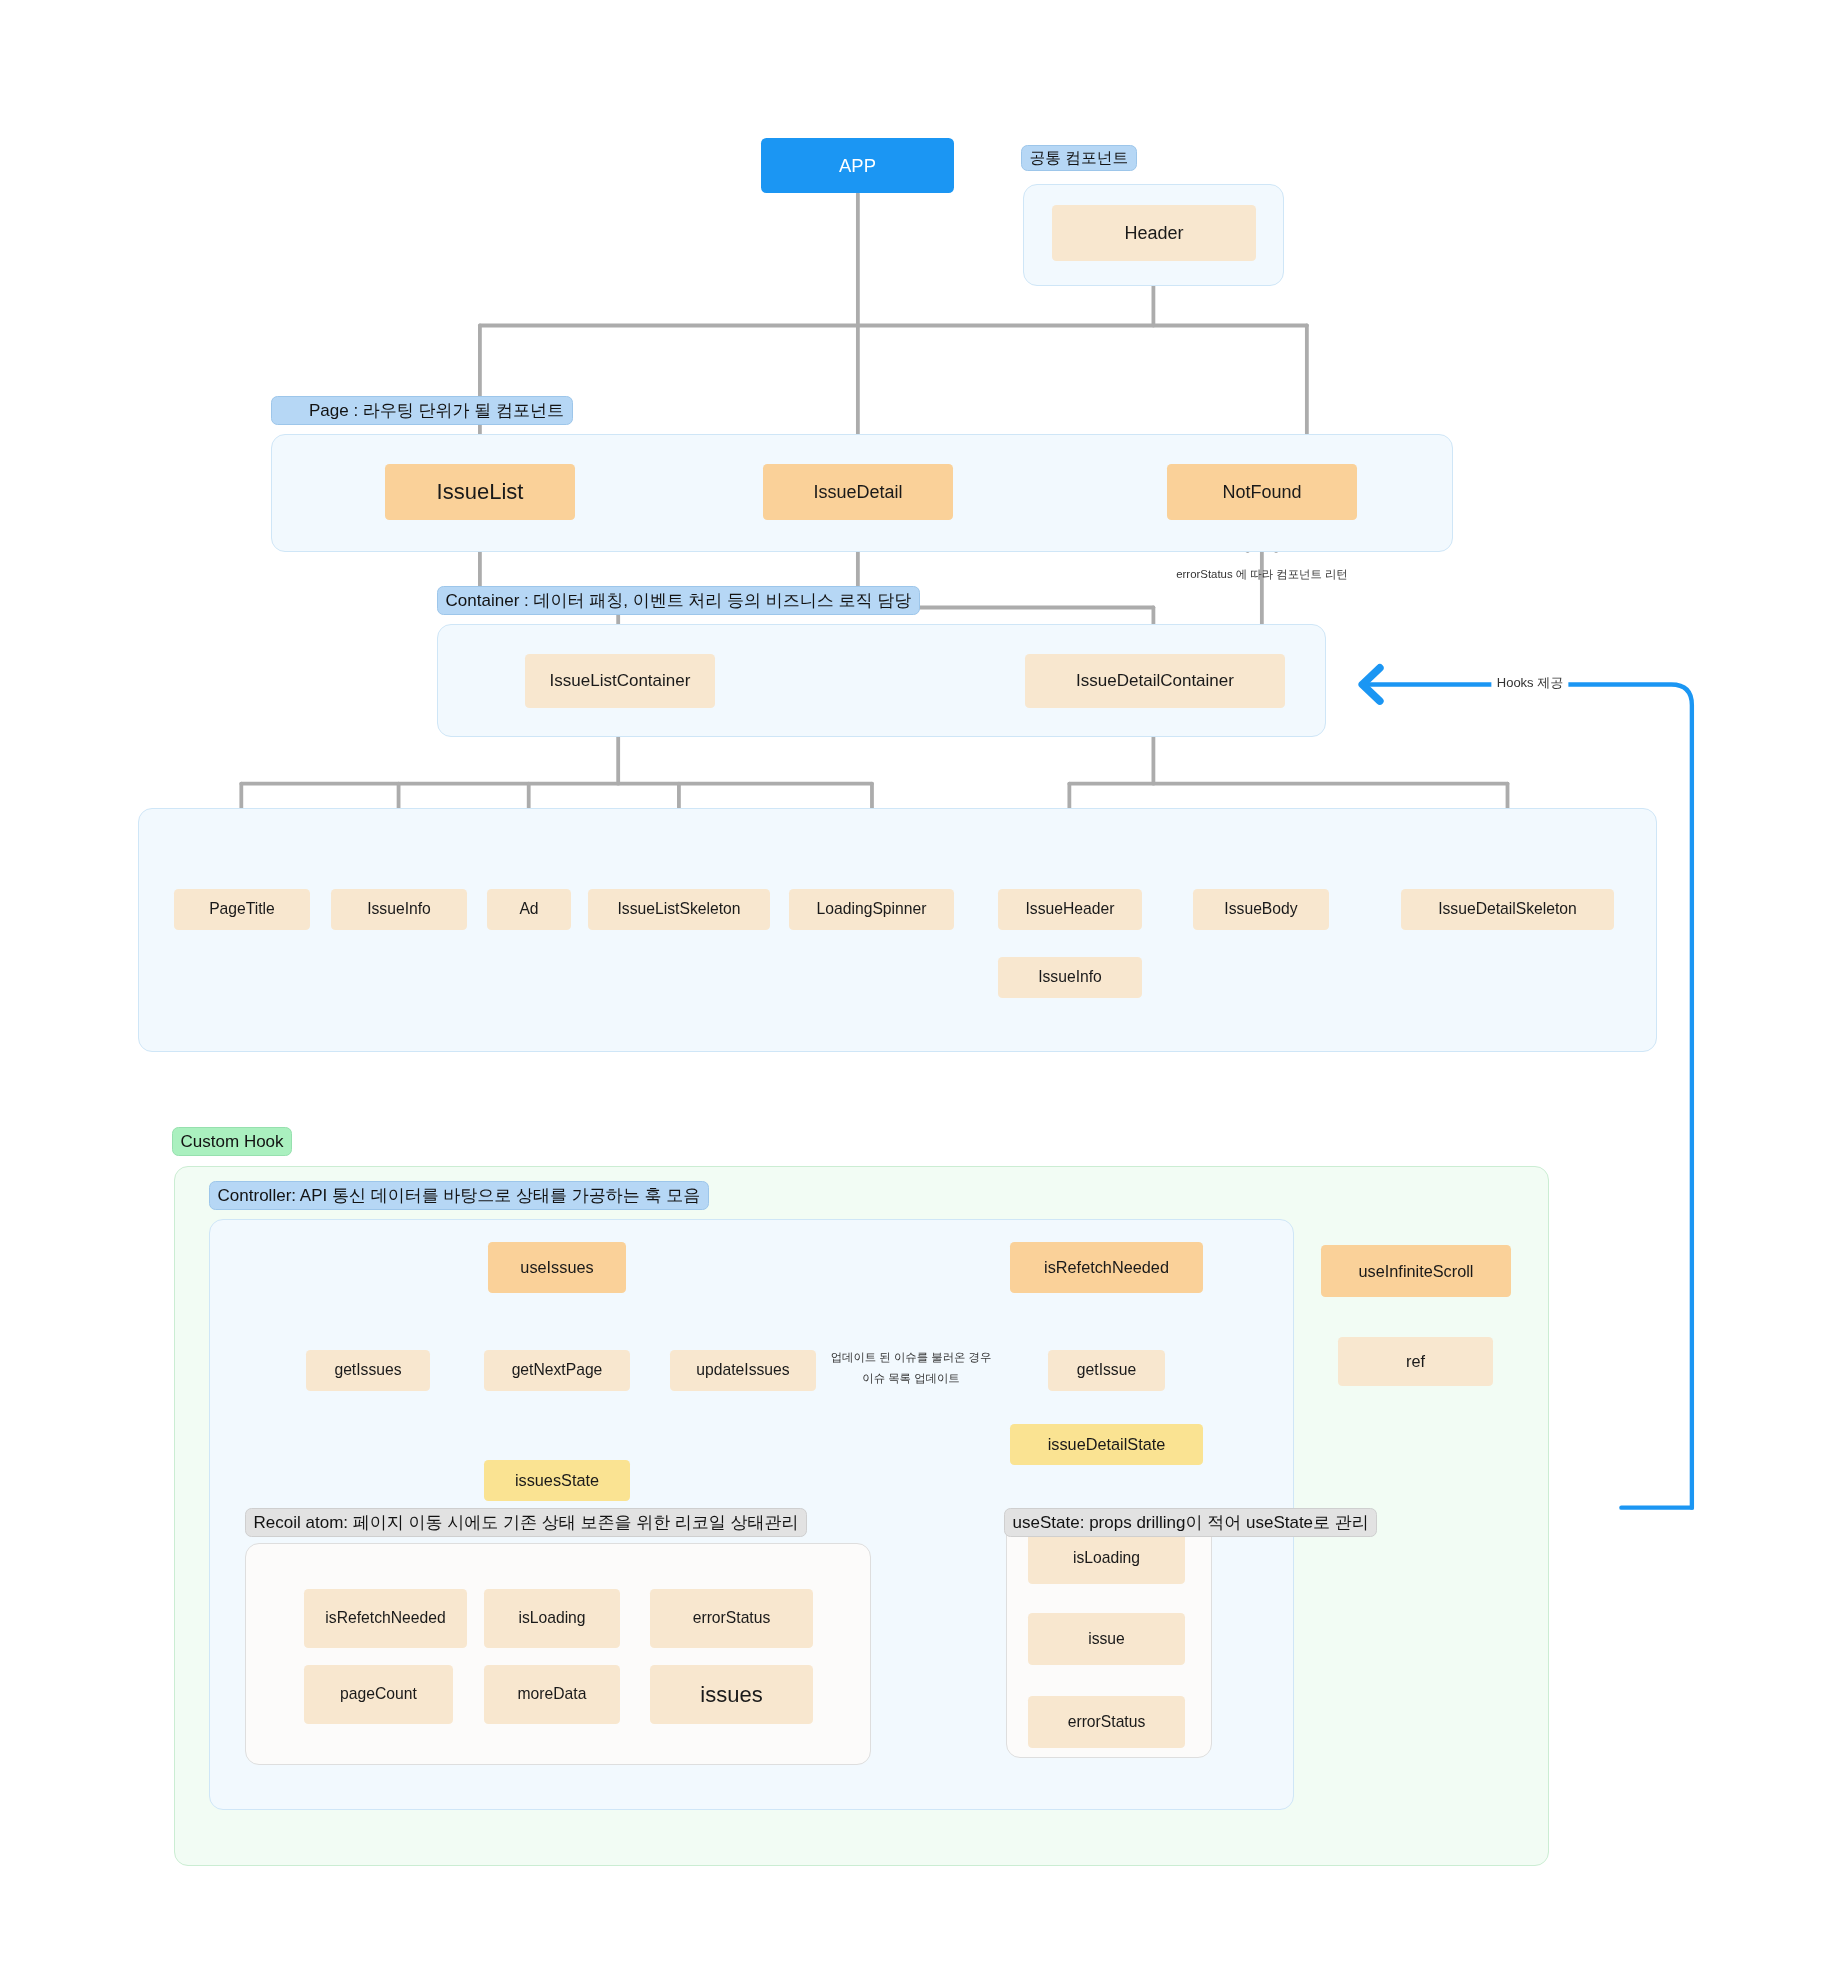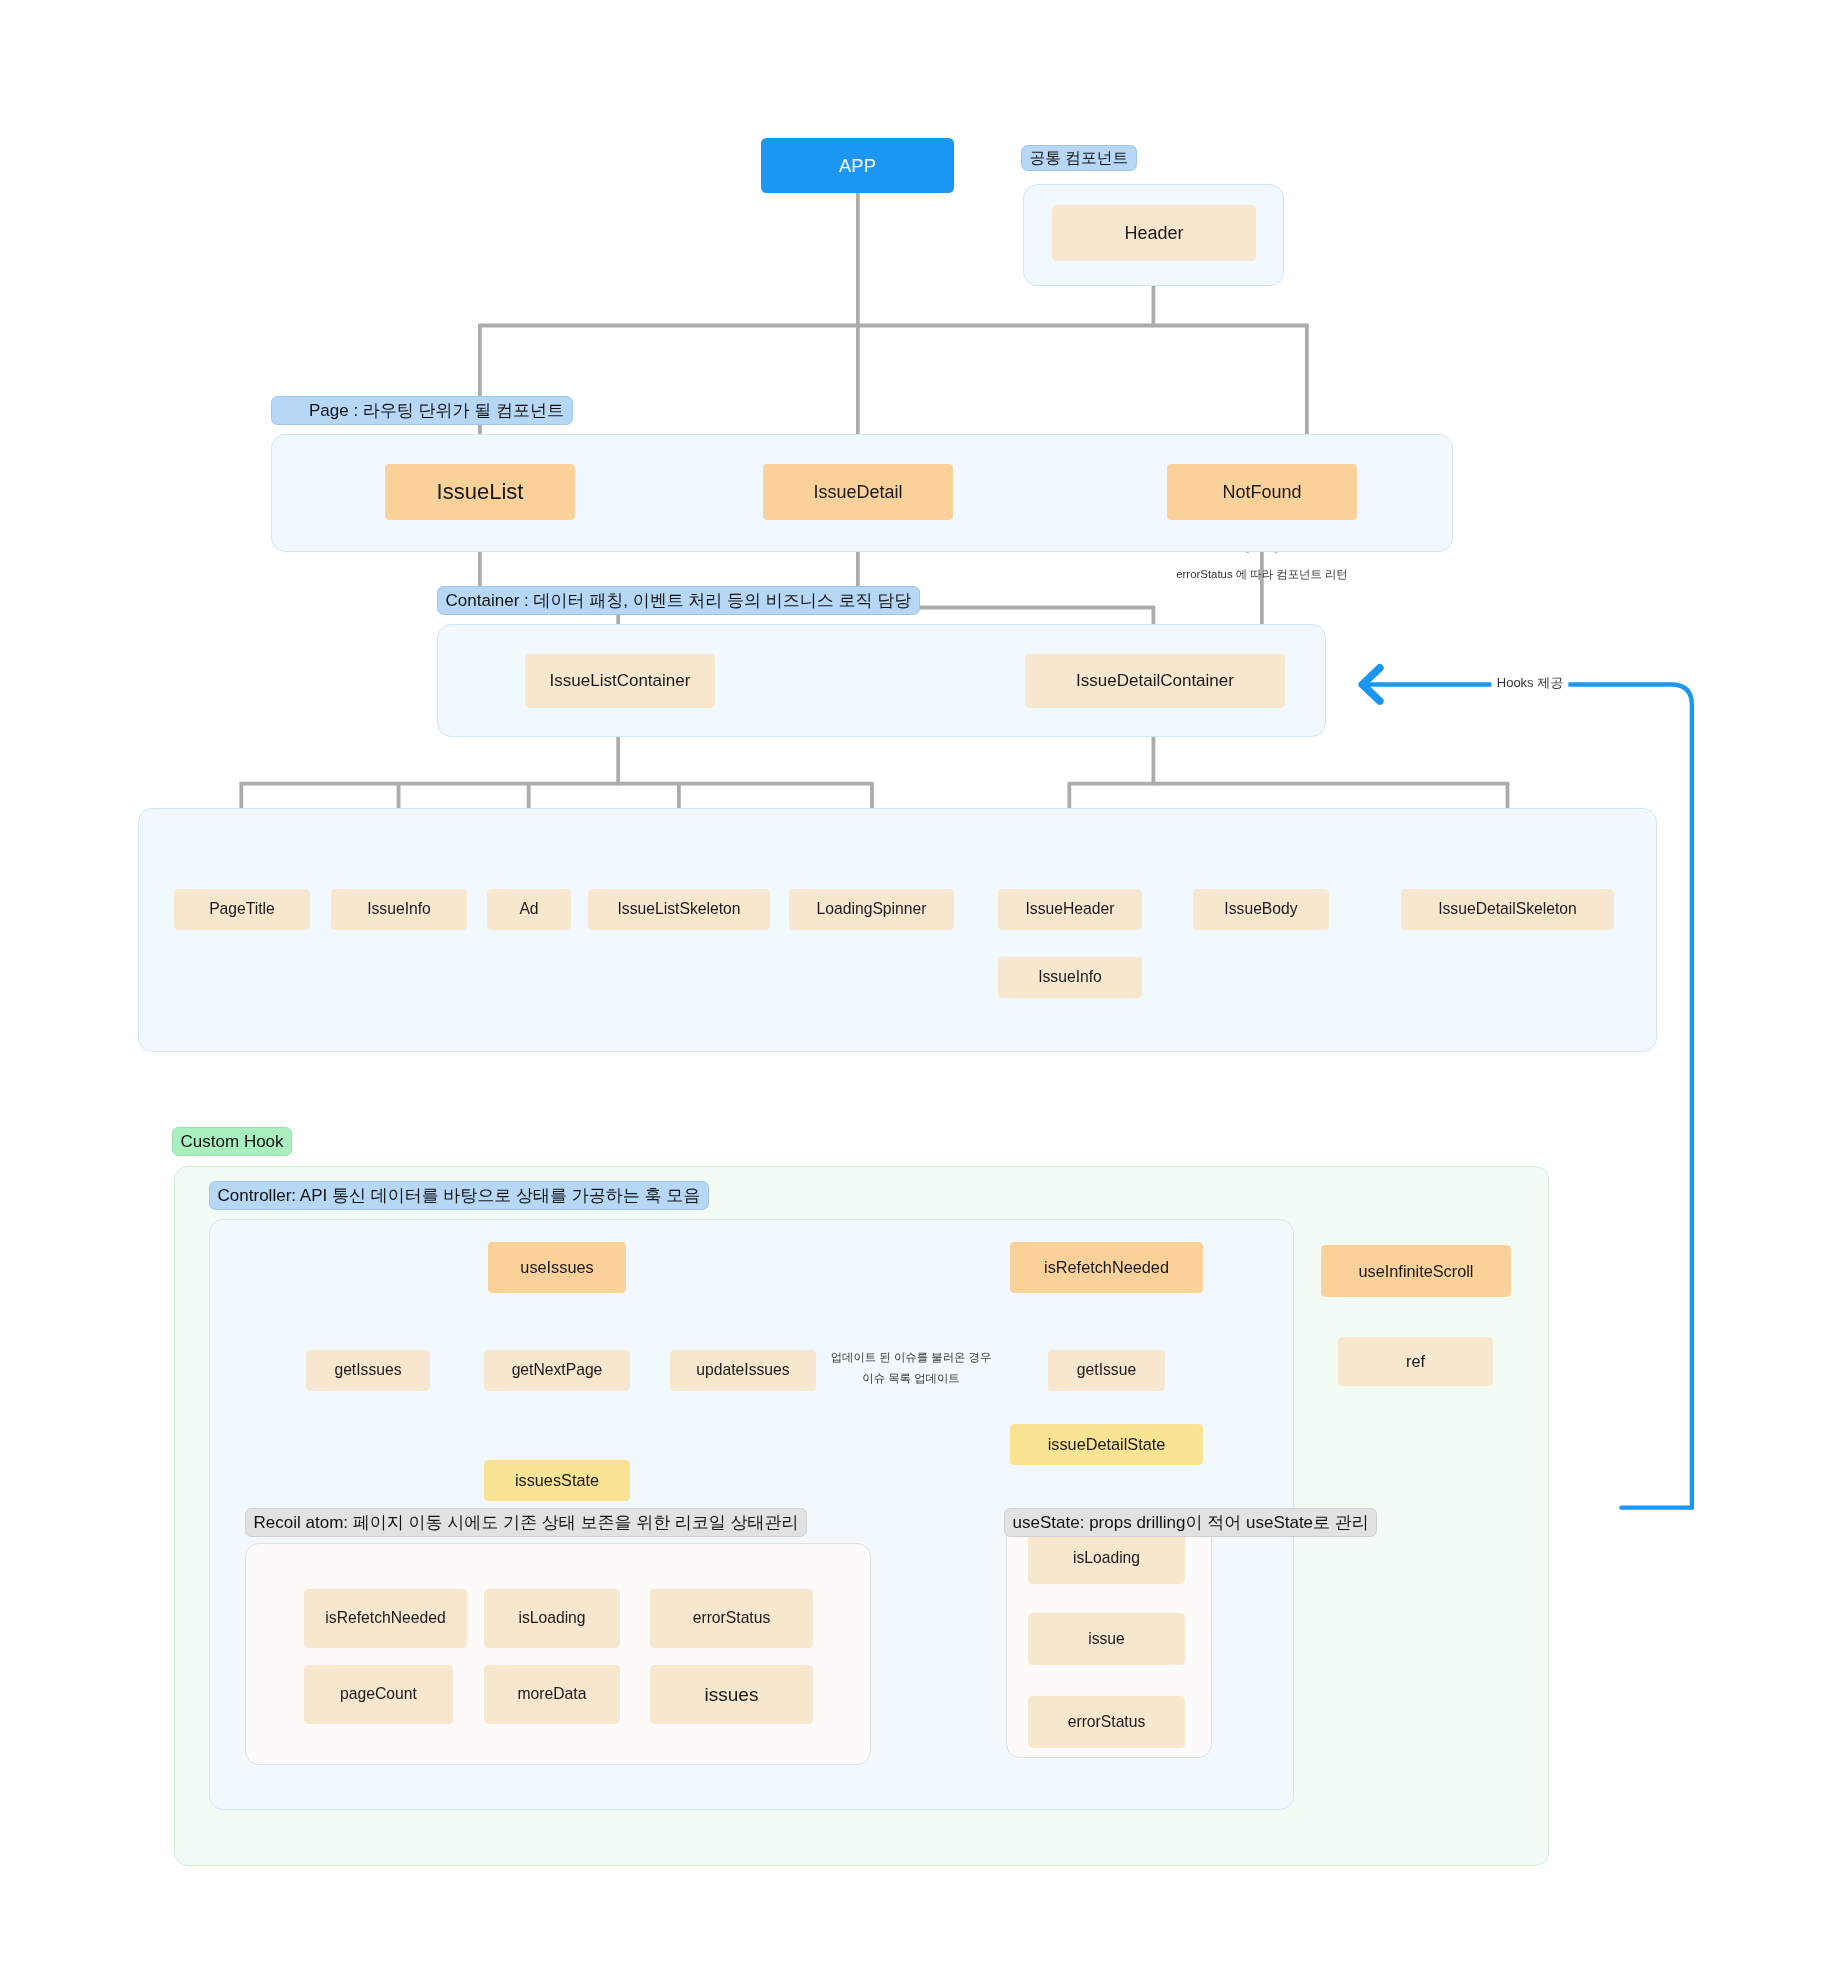--- a/index.html
+++ b/index.html
@@ -261,21 +261,21 @@
   </div>
   <div class="node n-cream" style="left:650px;top:1589px;width:163px;height:59px;font-size:15.7px;">
     <span>errorStatus</span>
   </div>
   <div class="node n-cream" style="left:304px;top:1665px;width:149px;height:59px;font-size:15.7px;">
     <span>pageCount</span>
   </div>
   <div class="node n-cream" style="left:484px;top:1665px;width:136px;height:59px;font-size:15.7px;">
     <span>moreData</span>
   </div>
-  <div class="node n-cream" style="left:650px;top:1665px;width:163px;height:59px;font-size:19px;">
+  <div class="node n-cream" style="left:650px;top:1665px;width:163px;height:59px;font-size:22px;">
     <span>issues</span>
   </div>
 
   <div class="node n-cream" style="left:1028px;top:1532px;width:157px;height:52px;font-size:15.7px;">
     <span>isLoading</span>
   </div>
   <div class="node n-cream" style="left:1028px;top:1613px;width:157px;height:52px;font-size:15.7px;">
     <span>issue</span>
   </div>
   <div class="node n-cream" style="left:1028px;top:1696px;width:157px;height:52px;font-size:15.7px;">

